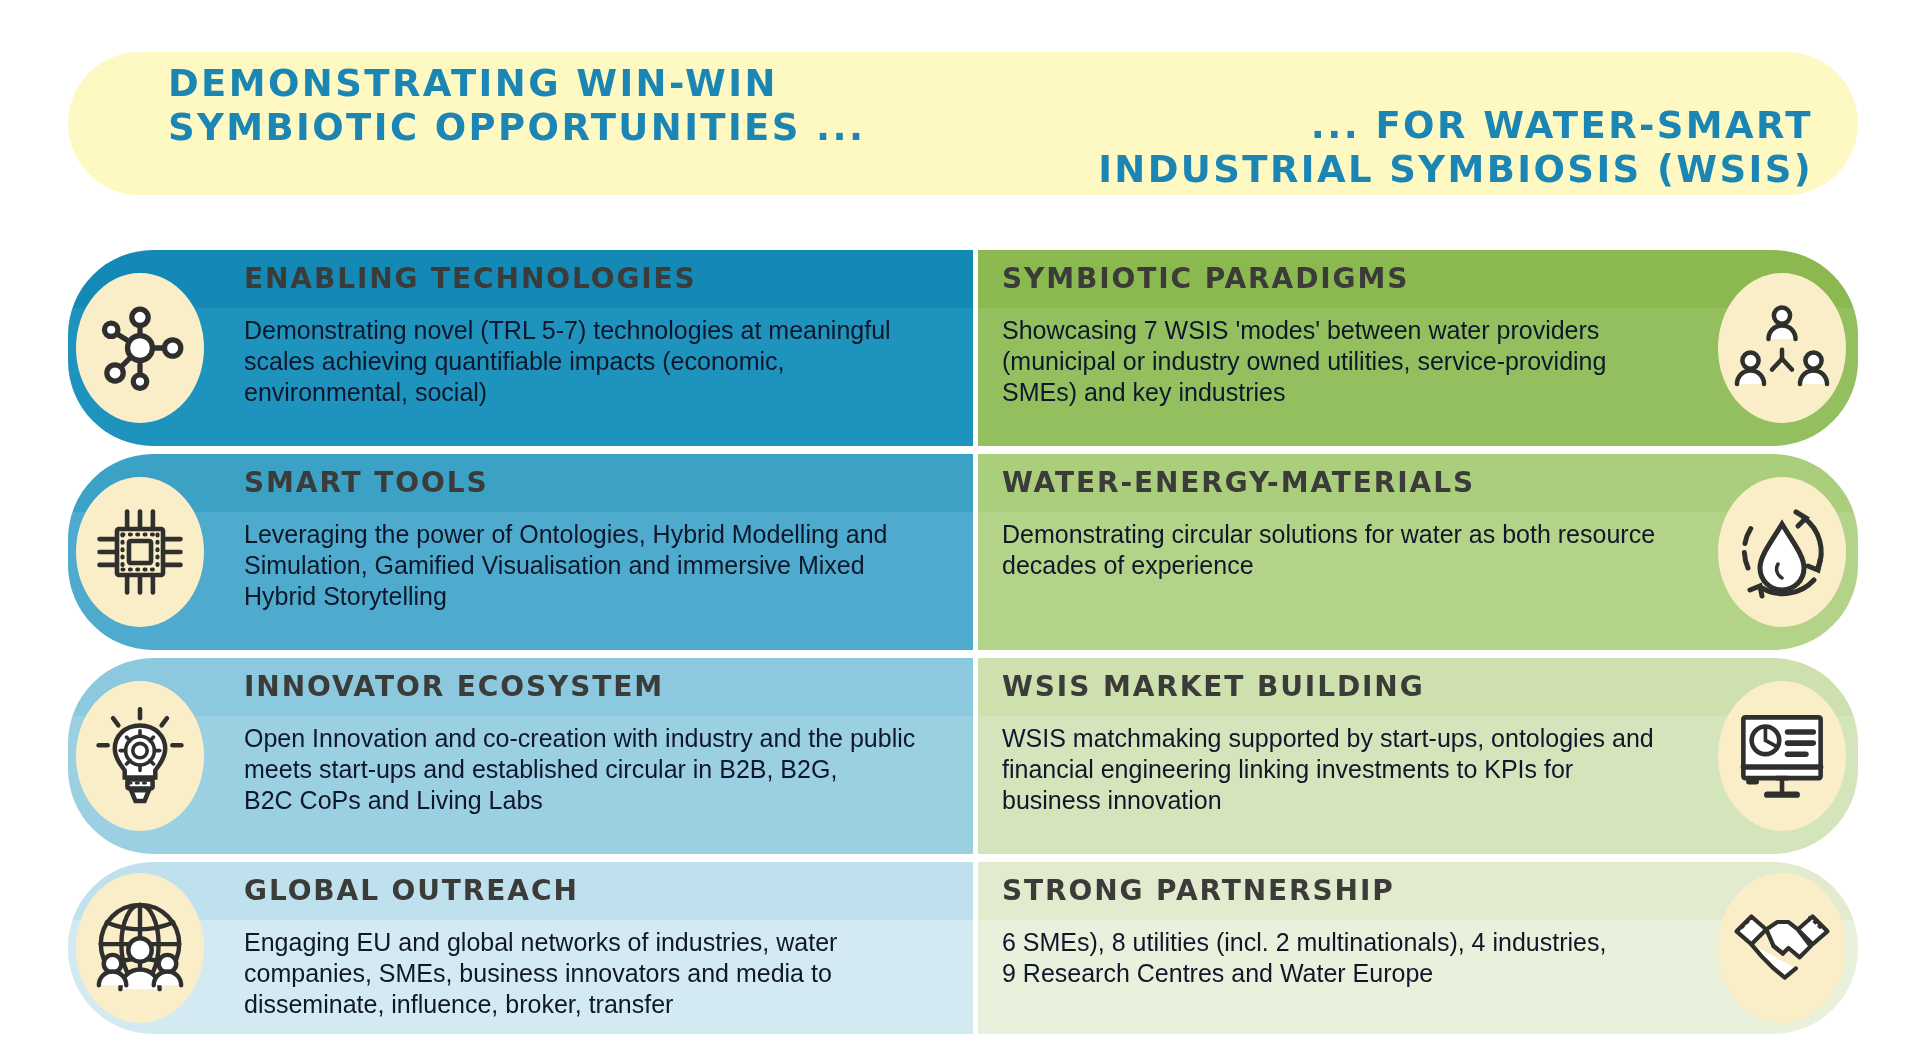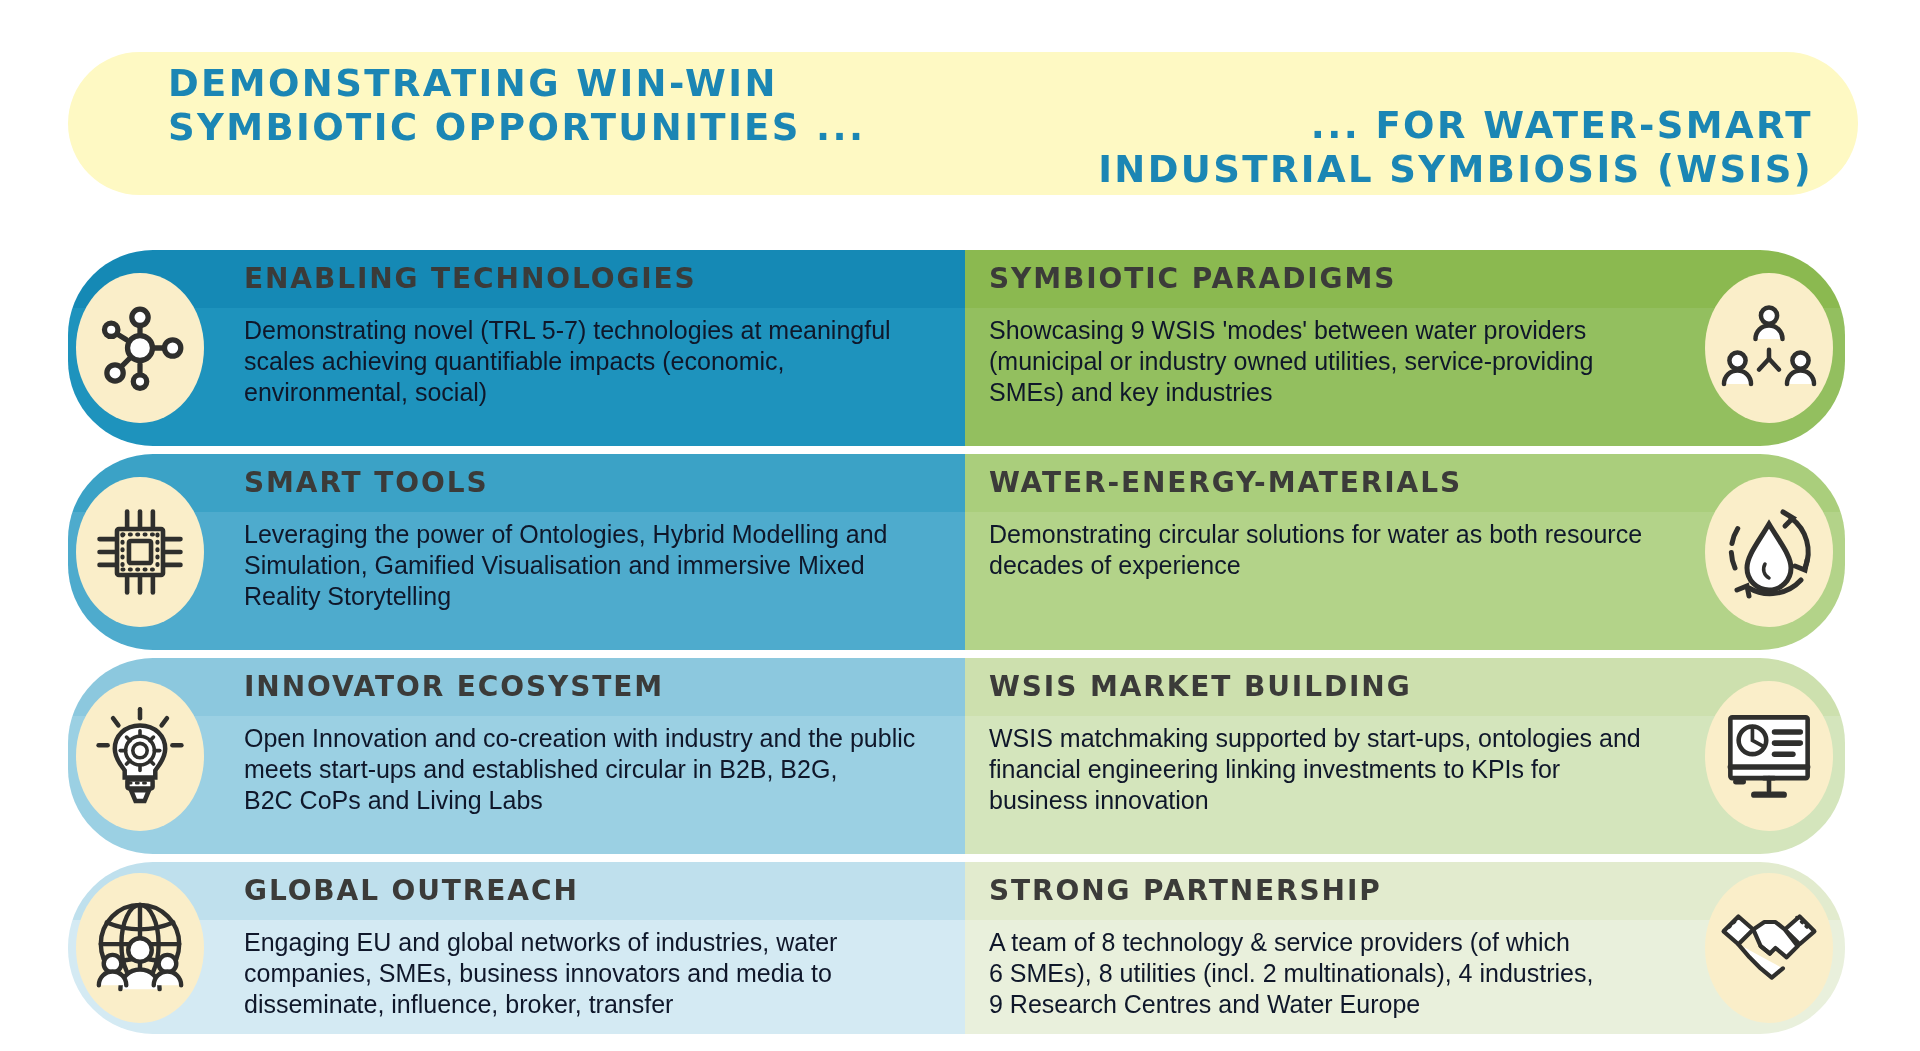--- a/index.html
+++ b/index.html
@@ -70,21 +70,21 @@
     height: 100%;
     box-sizing: border-box;
     overflow: hidden;
   }
   .card.left {
     left: 0;
     width: 905px;
     border-radius: 85px 0 0 85px;
   }
   .card.right {
-    right: 13px;
+    right: 0;
     width: 880px;
     border-radius: 0 85px 85px 0;
   }
 
   .card-header-band {
     position: absolute;
     left: 0; right: 0; top: 0;
     height: 58px;
   }
   .card-body-band {
@@ -192,21 +192,21 @@
   <path d="M44 74 L55 62 L66 74"></path>
   <circle cx="20" cy="64" r="9" fill="#ffffff"></circle>
   <path d="M5 90 a15 15 0 0 1 30 0" fill="#ffffff"></path>
   <circle cx="90" cy="64" r="9" fill="#ffffff"></circle>
   <path d="M75 90 a15 15 0 0 1 30 0" fill="#ffffff"></path>
 </svg>
         </div>
         <div class="card-text">
           <div class="card-title">SYMBIOTIC PARADIGMS</div>
           <div class="card-desc">
-            <span class="ln">Showcasing 9 WSIS 'modes' between water providers</span>
+            <span class="ln">Showcasing 7 WSIS 'modes' between water providers</span>
             <span class="ln">(municipal or industry owned utilities, service-providing</span>
             <span class="ln">SMEs) and key industries</span>
           </div>
         </div>
       </div>
     </div>
     <div class="row">
       <div class="card left">
         <div class="card-header-band" style="background: rgb(59, 162, 198);"></div>
         <div class="card-body-band" style="background: rgb(78, 171, 205);"></div>
@@ -232,21 +232,21 @@
     <line x1="31" y1="31" x2="31" y2="69"></line>
               <line x1="69" y1="31" x2="69" y2="69"></line>
   </g>
 </svg>
         </div>
         <div class="card-text">
           <div class="card-title">SMART TOOLS</div>
           <div class="card-desc">
             <span class="ln">Leveraging the power of Ontologies, Hybrid Modelling and</span>
             <span class="ln">Simulation, Gamified Visualisation and immersive Mixed</span>
-            <span class="ln">Reality Storytelling</span>
+            <span class="ln">Hybrid Storytelling</span>
           </div>
         </div>
       </div>
       <div class="card right">
         <div class="card-header-band" style="background: rgb(170, 206, 124);"></div>
         <div class="card-body-band" style="background: rgb(179, 211, 137);"></div>
         <div class="icon-bubble" style="background: rgb(250, 238, 201);">
           <svg width="100" height="100" viewBox="0 0 100 100" fill="none" stroke="#2f2f2d" stroke-width="5" stroke-linecap="round">
   <path d="M50 22 C62 42 72 54 72 66 a22 22 0 0 1 -44 0 C28 54 38 42 50 22 Z" fill="#ffffff"></path>
   <path d="M46 62 a10 10 0 0 0 4 14" stroke-width="3.5"></path>
@@ -377,20 +377,19 @@
   <g stroke-width="3" stroke-dasharray="2 5">
     <line x1="12" y1="24" x2="26" y2="10"></line>
     <line x1="96" y1="24" x2="84" y2="12"></line>
     <line x1="32" y1="54" x2="44" y2="66"></line>
   </g>
 </svg>
         </div>
         <div class="card-text">
           <div class="card-title">STRONG PARTNERSHIP</div>
           <div class="card-desc">
-            <span class="ln">A team of 8 technology &amp; service providers (of which</span>
             <span class="ln">6 SMEs), 8 utilities (incl. 2 multinationals), 4 industries,</span>
             <span class="ln">9 Research Centres and Water Europe</span>
           </div>
         </div>
       </div>
     </div>
   </div>
 
 </body></html>

